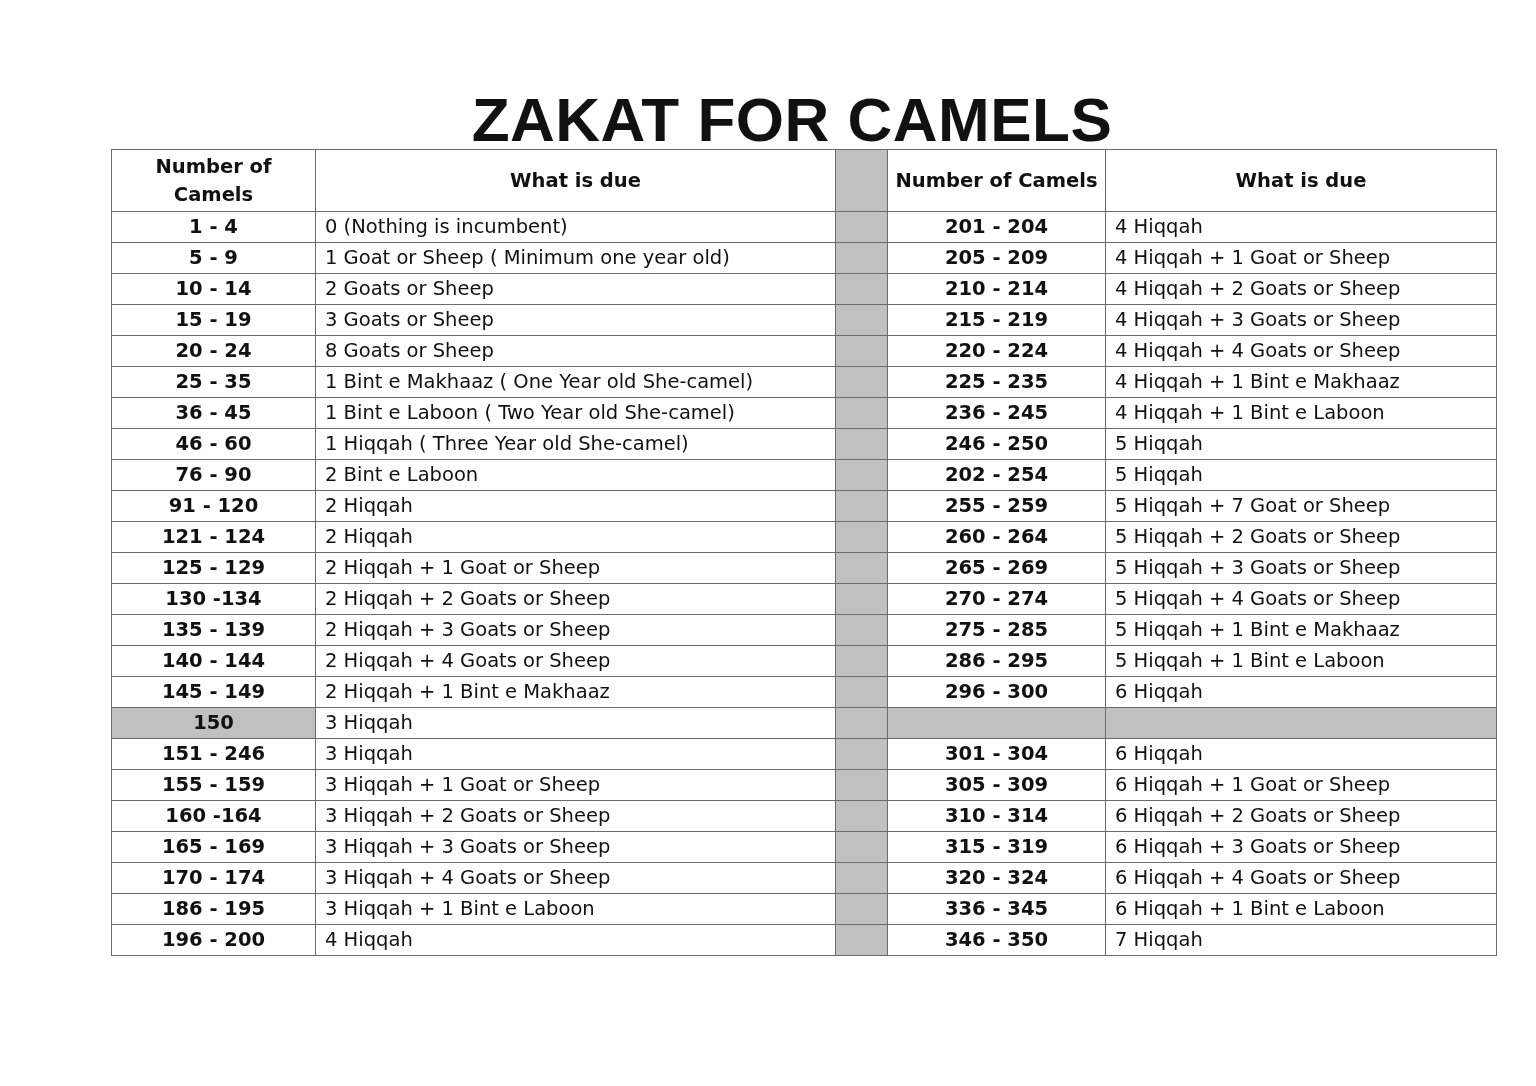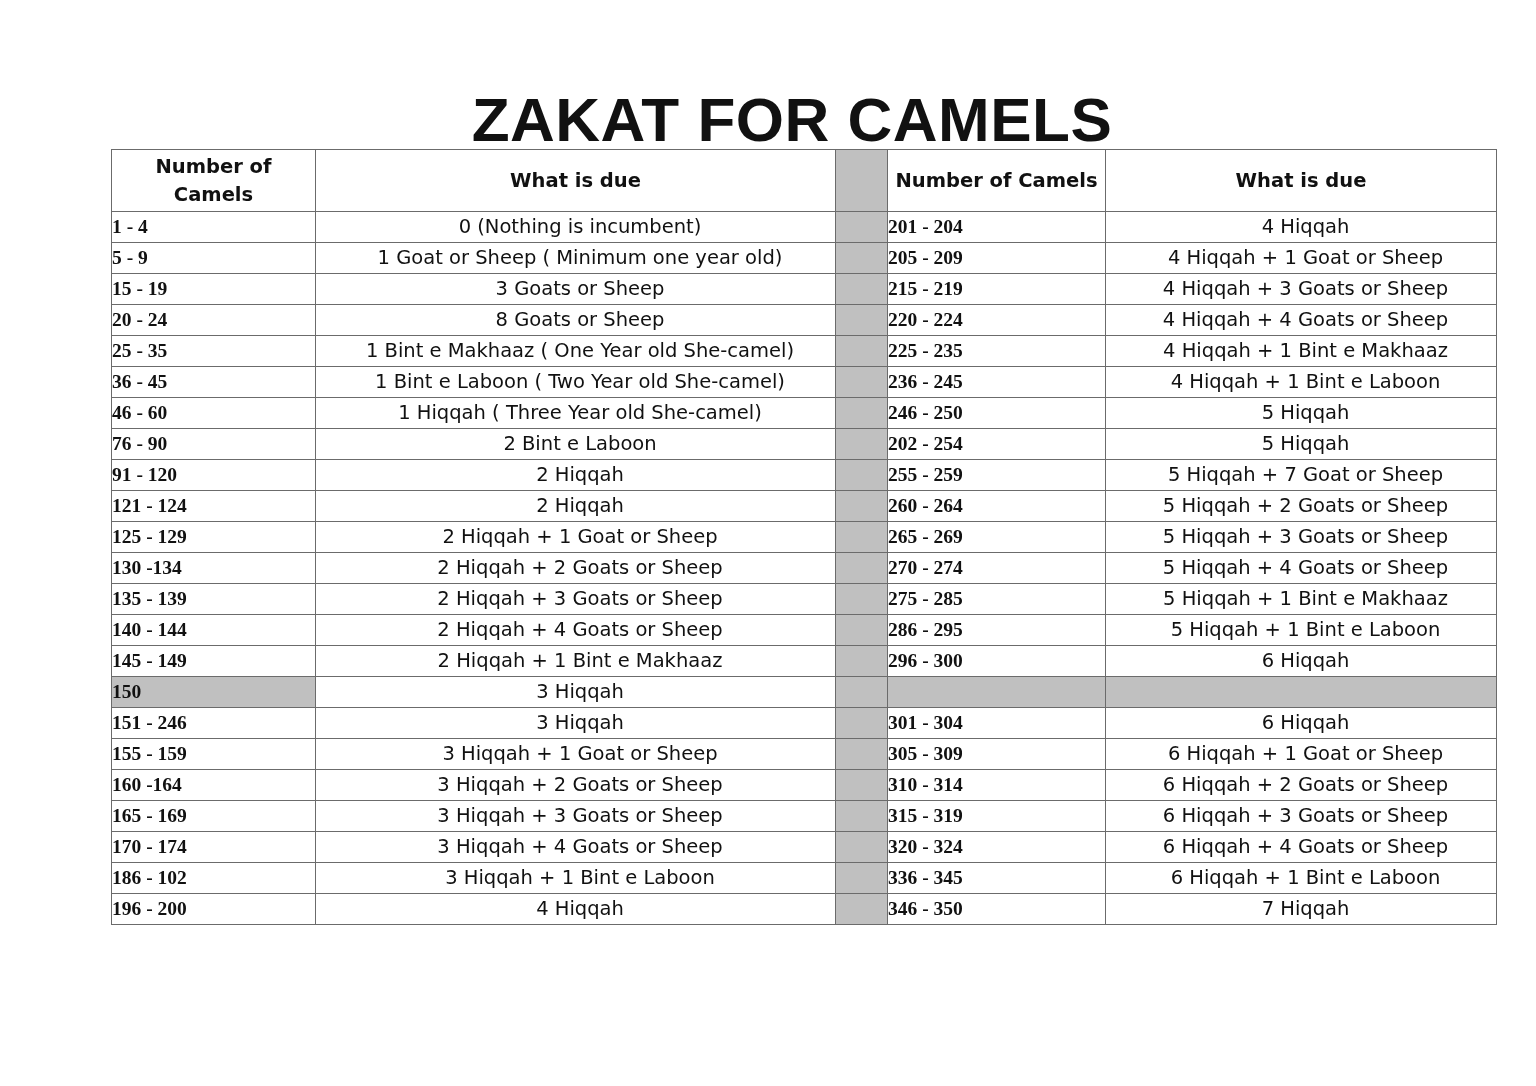--- a/index.html
+++ b/index.html
@@ -48,25 +48,25 @@
       overflow: hidden;
     }
     table.zakat th {
       height: 61px;
       font-weight: 700;
       text-align: center;
       line-height: 28px;
       font-size: 19.5px;
     }
     table.zakat td.num {
+      text-align: center;
       font-weight: 700;
-      font-family: Liberation Serif, serif;
     }
     table.zakat td.due {
-      text-align: center;
+      text-align: left;
       padding-left: 9px;
       font-weight: 400;
     }
     table.zakat .sep {
       background: #c0c0c0;
     }
     table.zakat tr.blank td.num,
     table.zakat tr.blank td.due.right {
       background: #c0c0c0;
     }
@@ -107,20 +107,27 @@
         <td class="due right">4 Hiqqah</td>
       </tr>
       <tr>
         <td class="num">5 - 9</td>
         <td class="due">1 Goat or Sheep ( Minimum one year old)</td>
         <td class="sep"></td>
         <td class="num">205 - 209</td>
         <td class="due right">4 Hiqqah + 1 Goat or Sheep</td>
       </tr>
       <tr>
+        <td class="num">10 - 14</td>
+        <td class="due">2 Goats or Sheep</td>
+        <td class="sep"></td>
+        <td class="num">210 - 214</td>
+        <td class="due right">4 Hiqqah + 2 Goats or Sheep</td>
+      </tr>
+      <tr>
         <td class="num">15 - 19</td>
         <td class="due">3 Goats or Sheep</td>
         <td class="sep"></td>
         <td class="num">215 - 219</td>
         <td class="due right">4 Hiqqah + 3 Goats or Sheep</td>
       </tr>
       <tr>
         <td class="num">20 - 24</td>
         <td class="due">8 Goats or Sheep</td>
         <td class="sep"></td>
@@ -240,21 +247,21 @@
         <td class="due right">6 Hiqqah + 3 Goats or Sheep</td>
       </tr>
       <tr>
         <td class="num">170 - 174</td>
         <td class="due">3 Hiqqah + 4 Goats or Sheep</td>
         <td class="sep"></td>
         <td class="num">320 - 324</td>
         <td class="due right">6 Hiqqah + 4 Goats or Sheep</td>
       </tr>
       <tr>
-        <td class="num">186 - 102</td>
+        <td class="num">186 - 195</td>
         <td class="due">3 Hiqqah + 1 Bint e Laboon</td>
         <td class="sep"></td>
         <td class="num">336 - 345</td>
         <td class="due right">6 Hiqqah + 1 Bint e Laboon</td>
       </tr>
       <tr>
         <td class="num">196 - 200</td>
         <td class="due">4 Hiqqah</td>
         <td class="sep"></td>
         <td class="num">346 - 350</td>

